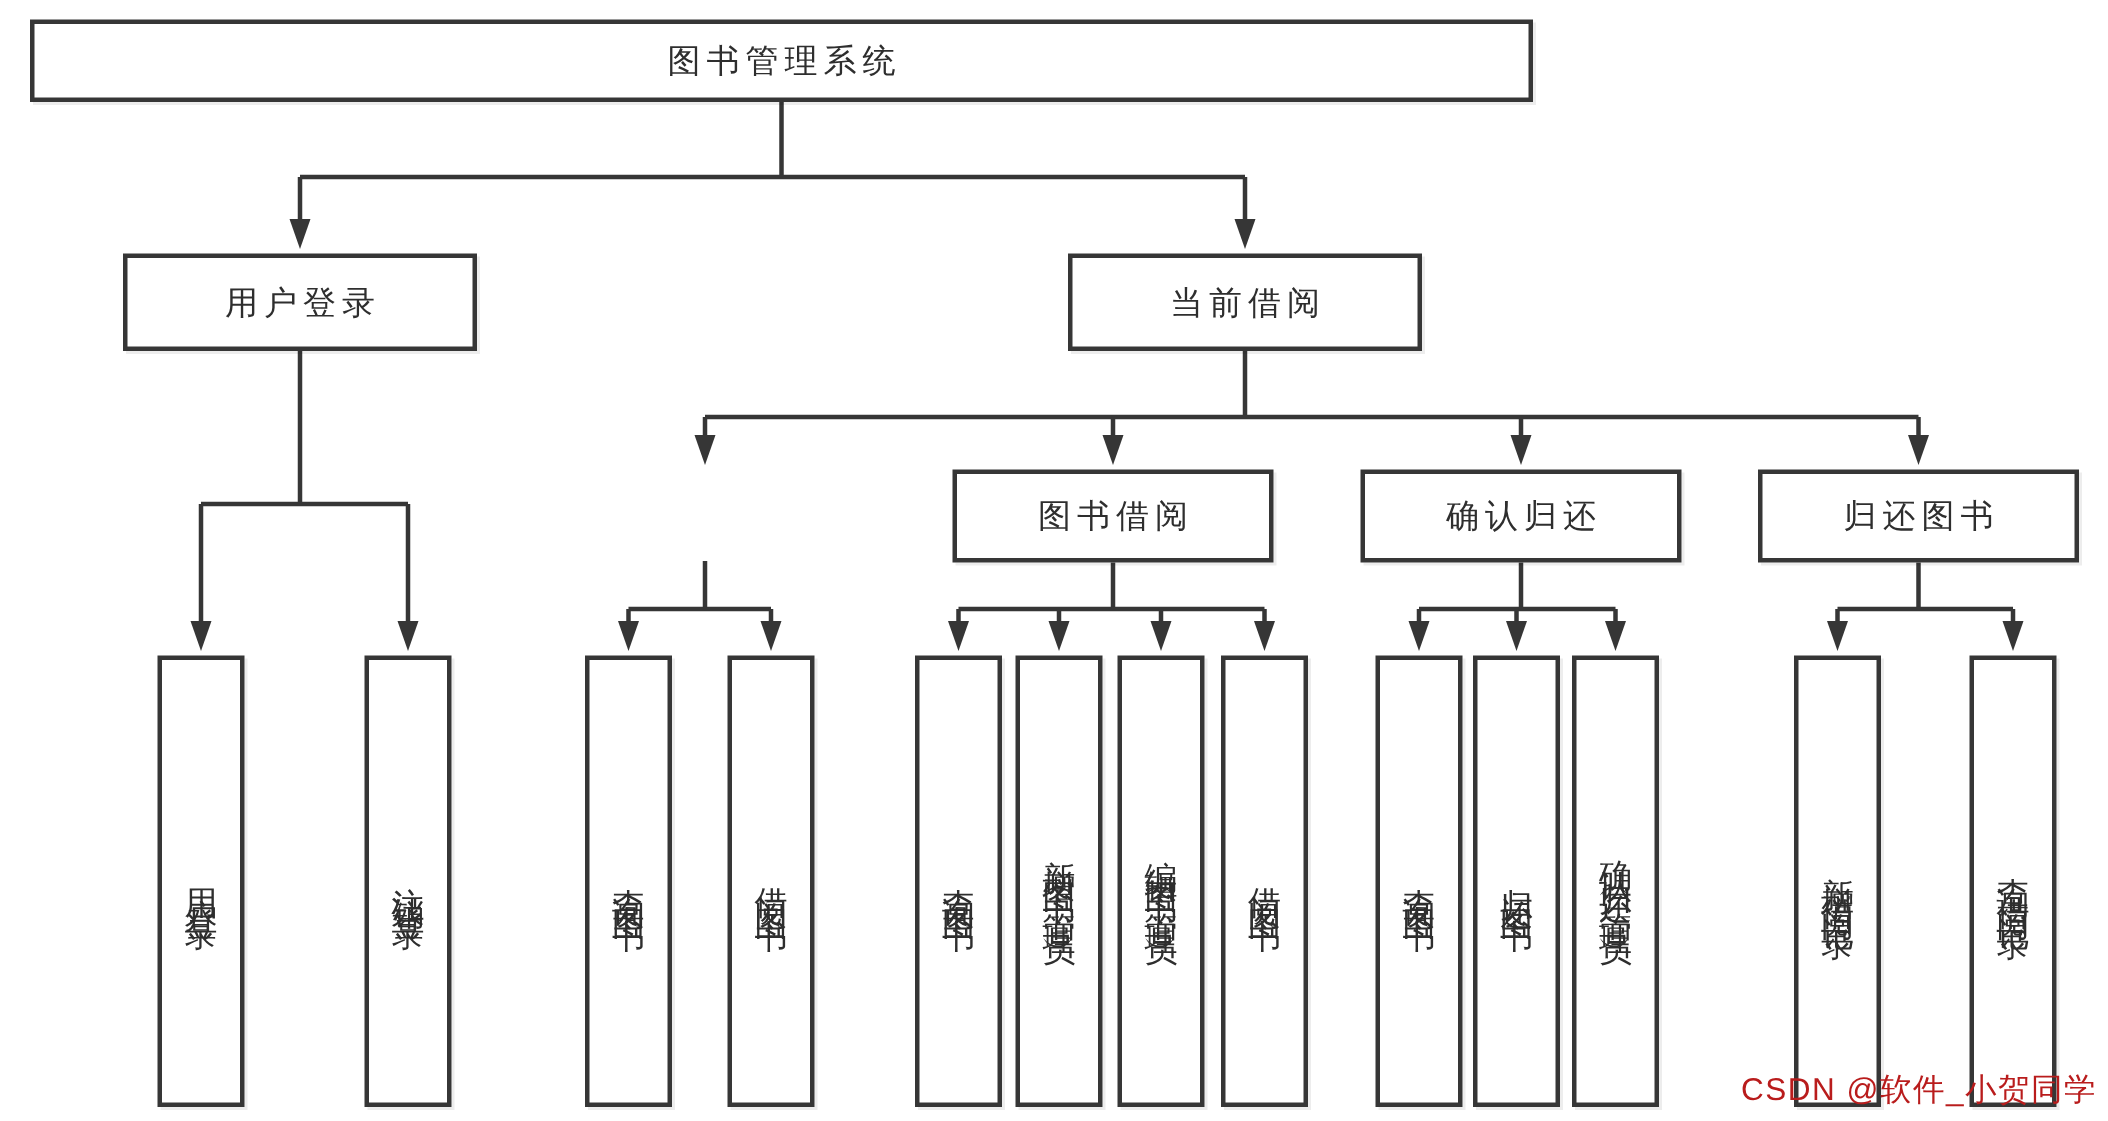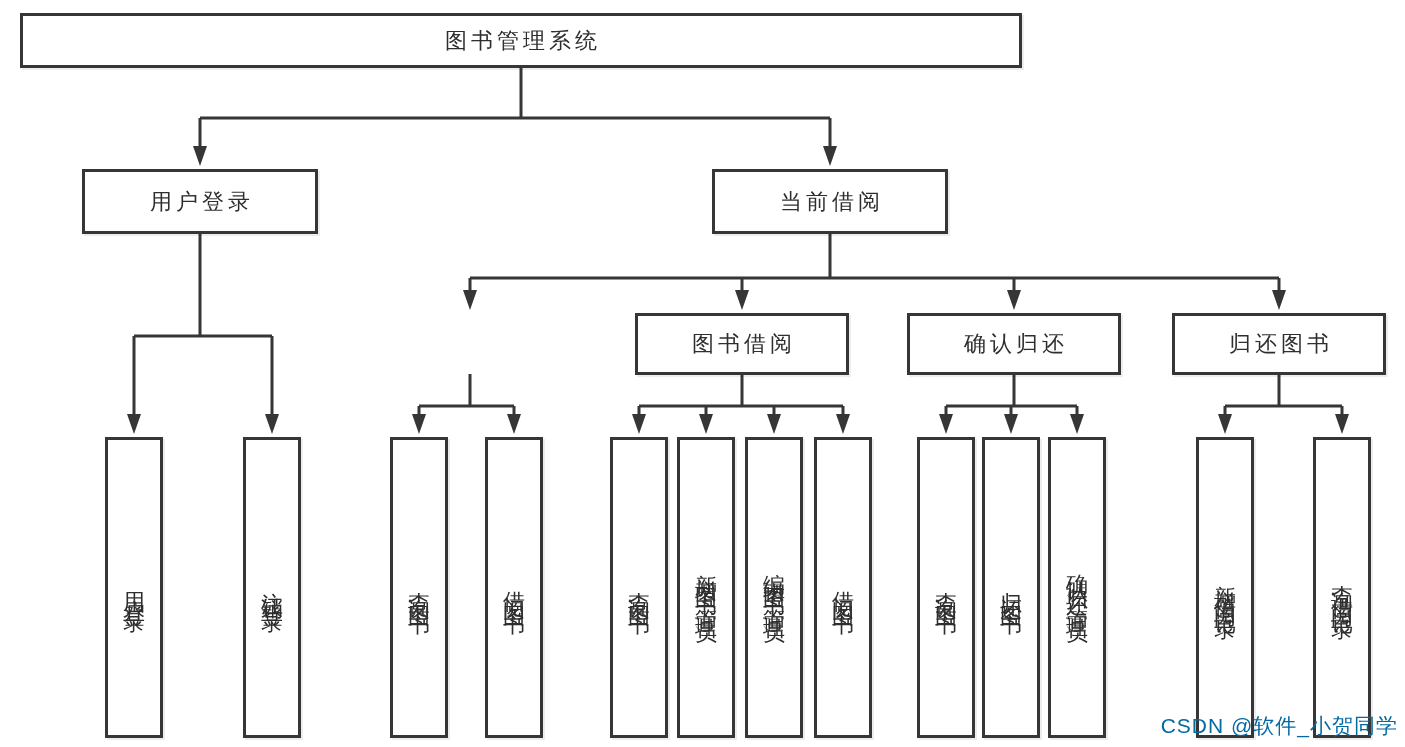--- a/index.html
+++ b/index.html
@@ -46,21 +46,21 @@
     top: 437px;
     overflow: hidden;
   }
   .watermark {
     position: absolute;
     top: 712px;
     right: 7px;
     z-index: 5;
     font-size: 21px;
     letter-spacing: 1px;
-    color: #0369a1;
+    color: #b91c1c;
     white-space: nowrap;
   }
 </style>
 </head>
 <body>
 
 <div class="canvas">
 
   <svg class="connectors" width="1405" height="747" viewBox="0 0 1405 747">
     <g stroke="#363636" stroke-width="3" fill="none">

